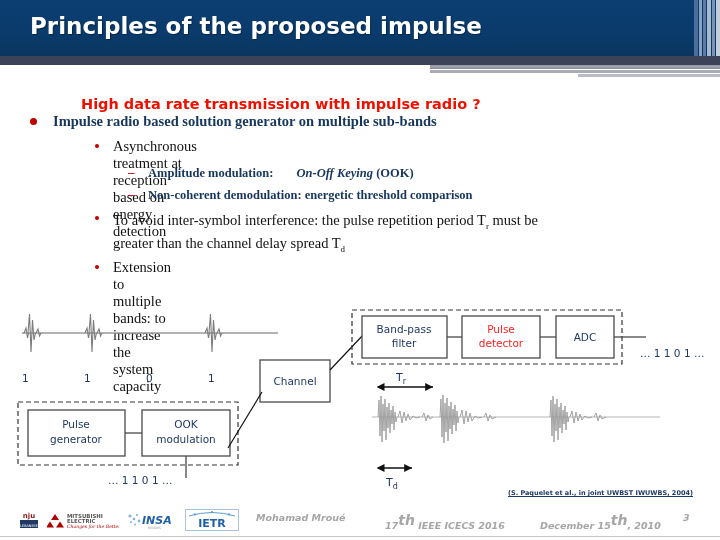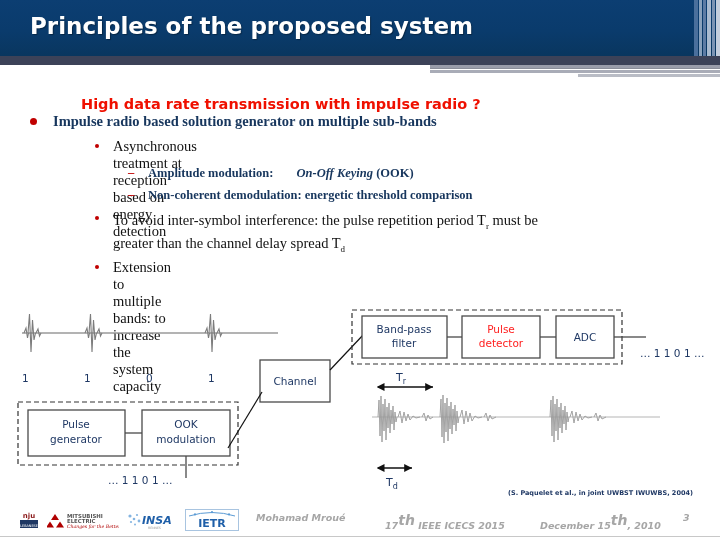--- a/index.html
+++ b/index.html
@@ -52,21 +52,21 @@
   sup{font-size:14px;}
 
   
   .fig{position:absolute;left:0;top:300px;width:720px;height:205px;}
   svg{display:block;}
   .boxtxt{font-family:"DejaVu Sans",sans-serif;font-size:10.5px;fill:#1f3864;}
   .boxtxt.red{fill:#ff2020;}
   .bitlbl{font-family:"DejaVu Sans",sans-serif;font-size:10.5px;fill:#1f3864;}
   .tlbl{font-family:"DejaVu Sans",sans-serif;font-size:11px;fill:#1f3864;}
   .cite{position:absolute;left:508px;top:489px;font-family:"DejaVu Sans",sans-serif;
-        font-size:6.5px;font-weight:bold;color:#1f3864;white-space:nowrap;}
+        font-size:6.5px;font-weight:bold;color:#1f3864;white-space:nowrap;text-decoration:underline;}
 
   
   .footline{position:absolute;left:0;top:536px;width:720px;height:1px;background:#c8c8c8;}
   .foot{position:absolute;top:512px;font-family:"DejaVu Sans",sans-serif;font-size:9.5px;
         font-weight:bold;font-style:italic;color:#a6a6a6;white-space:nowrap;}
   .logos{position:absolute;left:18px;top:508px;height:24px;display:flex;align-items:center;gap:7px;}
   .lg{display:flex;align-items:center;}
 </style>
 </head>
 <body>
@@ -75,21 +75,21 @@
 
   <div class="titlebar"></div>
 
   <div class="stripe" style="left:694px;width:4px;background:#4a6f9c;"></div>
   <div class="stripe" style="left:699px;width:3px;background:#8aa2bd;"></div>
   <div class="stripe" style="left:703px;width:3px;background:#5d7ba4;"></div>
   <div class="stripe" style="left:707px;width:4px;background:#a9bacf;"></div>
   <div class="stripe" style="left:712px;width:3px;background:#7b94b4;"></div>
   <div class="stripe" style="left:716px;width:4px;background:#c3cedd;"></div>
 
-  <div class="title-text">Principles of the proposed system</div>
+  <div class="title-text">Principles of the proposed impulse</div>
 
   <div class="hdr-dark"></div>
   <div class="hdr-gray"></div>
   <div class="hdr-white-left"></div>
   <div class="hdr-gray2"></div>
   <div class="hdr-gray3"></div>
   <div class="hdr-gray4"></div>
 
   <div class="redhead">High data rate transmission with impulse radio ?</div>
 
@@ -273,18 +273,18 @@
         <path d="M4 7 Q27 0 50 7" stroke="#5b9bd5" fill="none" stroke-width="1"></path>
         <circle cx="10" cy="5.4" r="1.1" fill="#5b9bd5"></circle>
         <circle cx="27" cy="3.2" r="1.1" fill="#5b9bd5"></circle>
         <circle cx="44" cy="5.4" r="1.1" fill="#5b9bd5"></circle>
         <text x="27" y="18" text-anchor="middle" font-family="DejaVu Sans, sans-serif" font-size="11" font-weight="bold" fill="#1f5fa8">IETR</text>
       </svg>
     </span>
   </div>
 
   <div class="foot" style="left:256px;">Mohamad Mroué</div>
-  <div class="foot" style="left:385px;"><span>17</span><sup>th</sup><span> IEEE ICECS 2015</span></div>
+  <div class="foot" style="left:385px;"><span>17</span><sup>th</sup><span> IEEE ICECS 2016</span></div>
   <div class="foot" style="left:540px;"><span>December 15</span><sup>th</sup><span>, 2010</span></div>
   <div class="foot" style="left:683px;">3</div>
 
   <div class="footline"></div>
 </div>
 
 </body></html>

